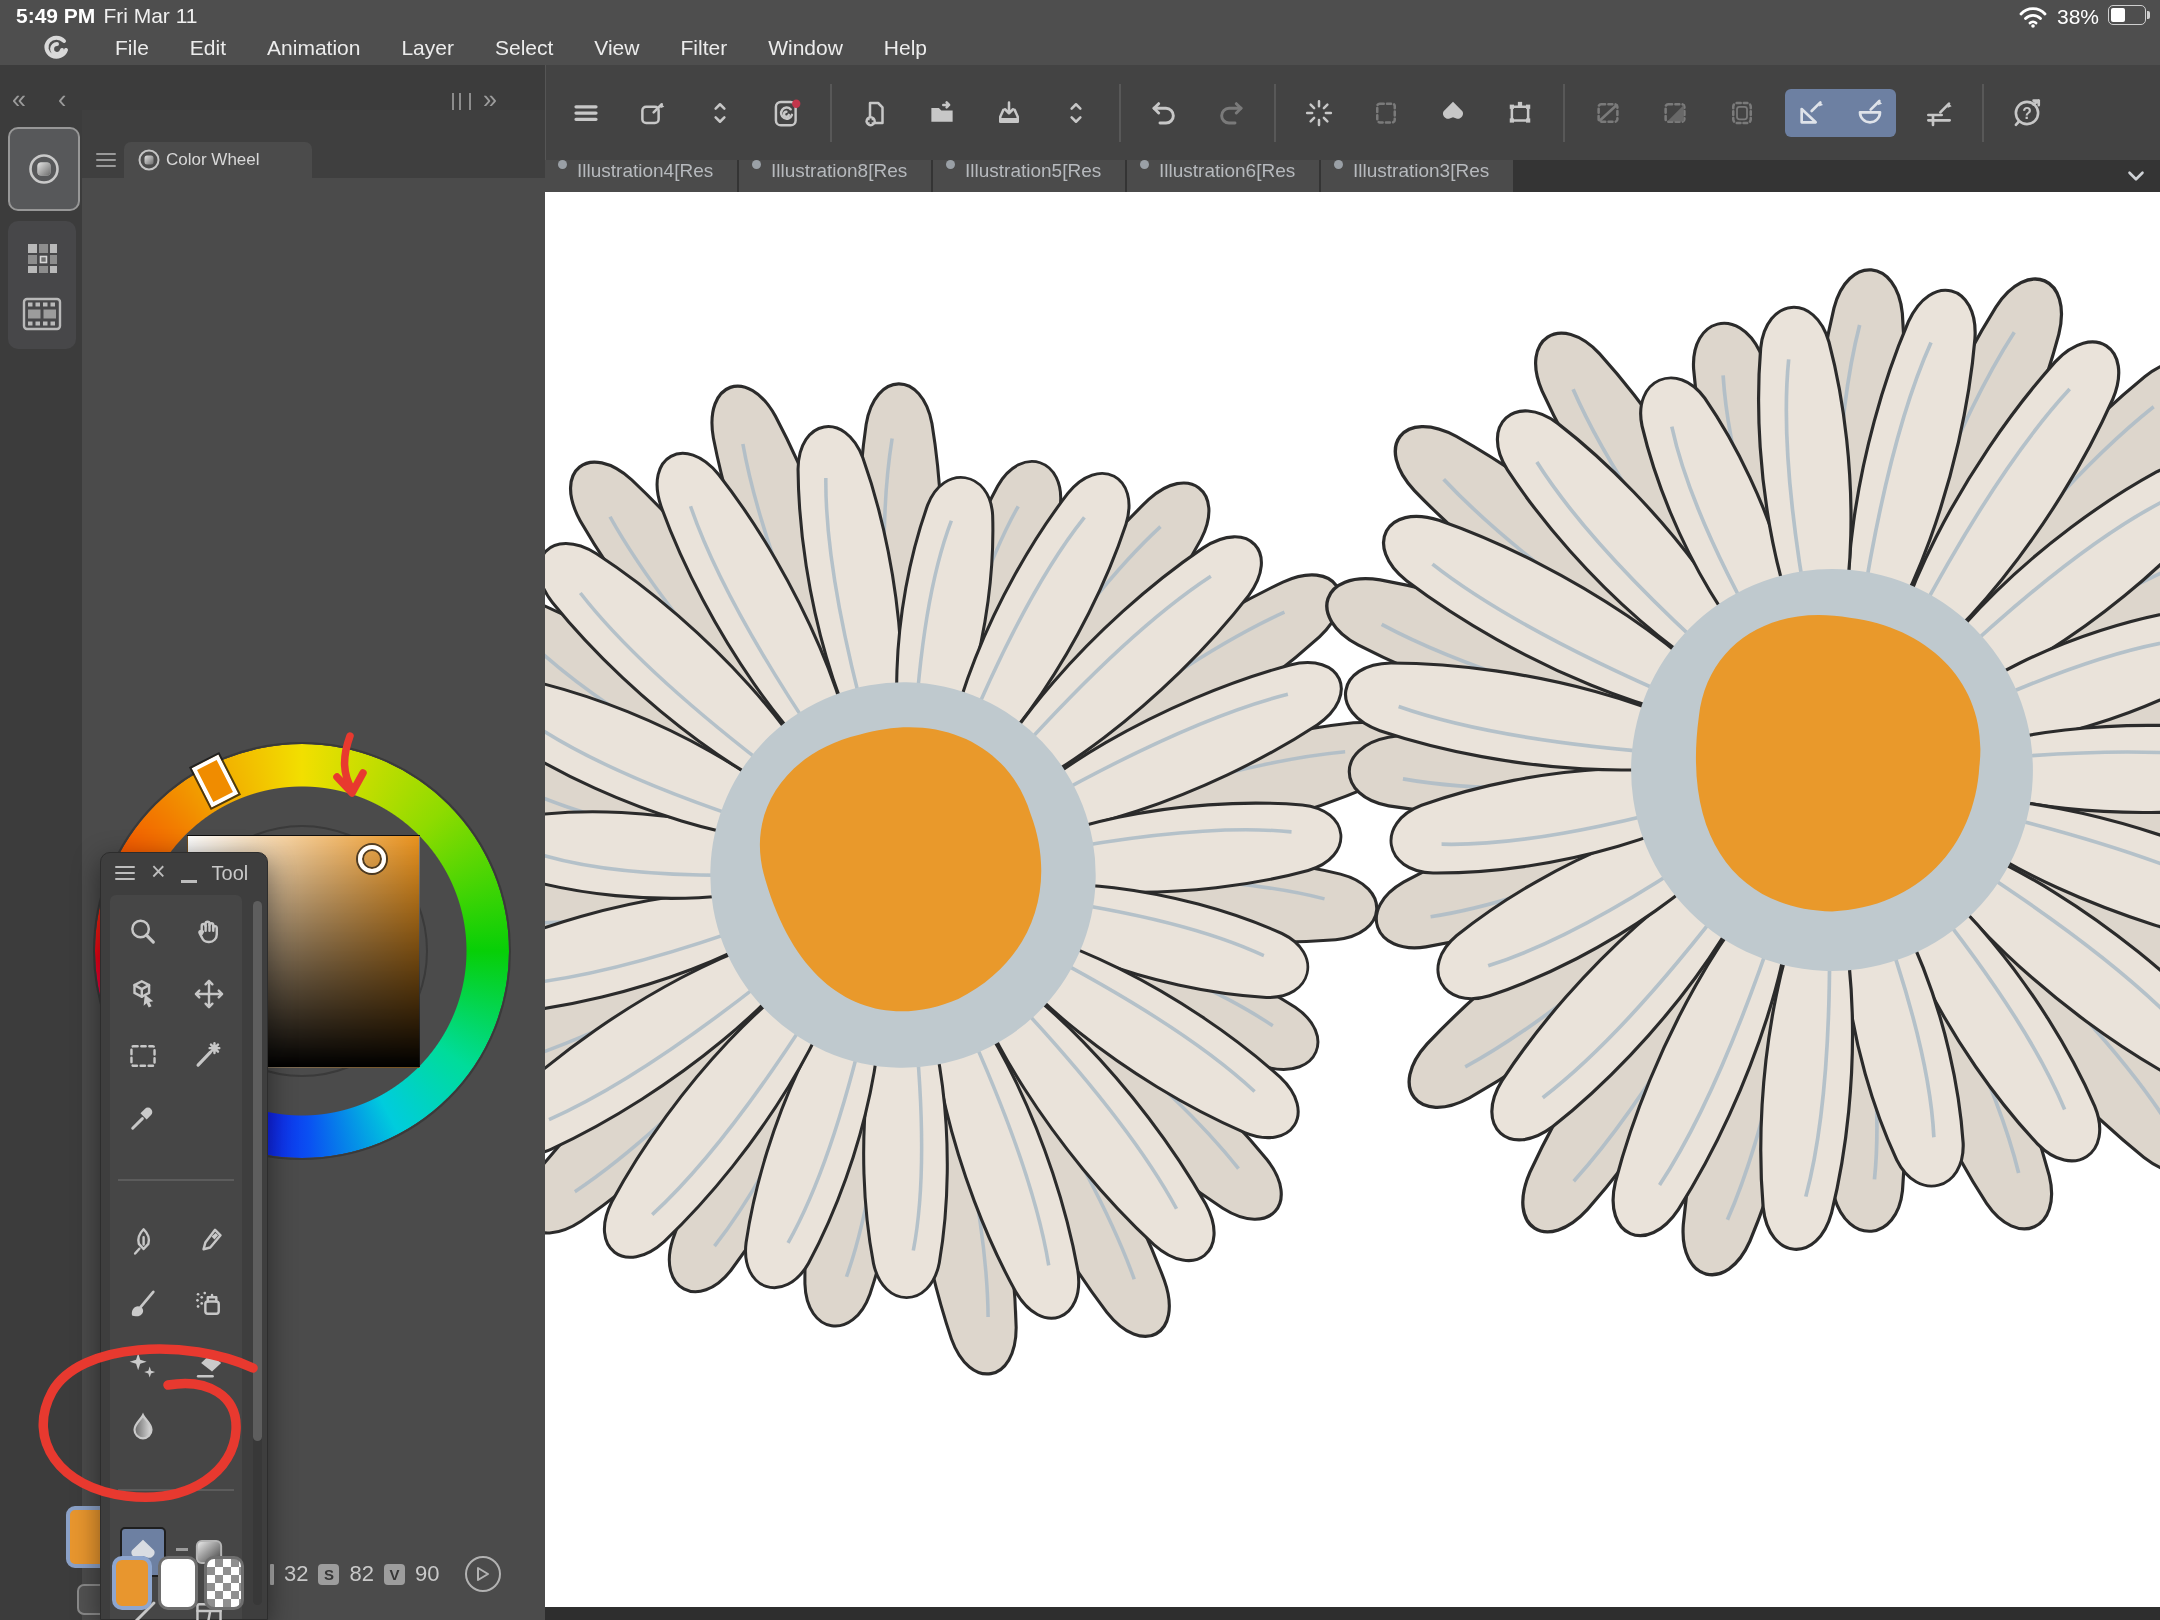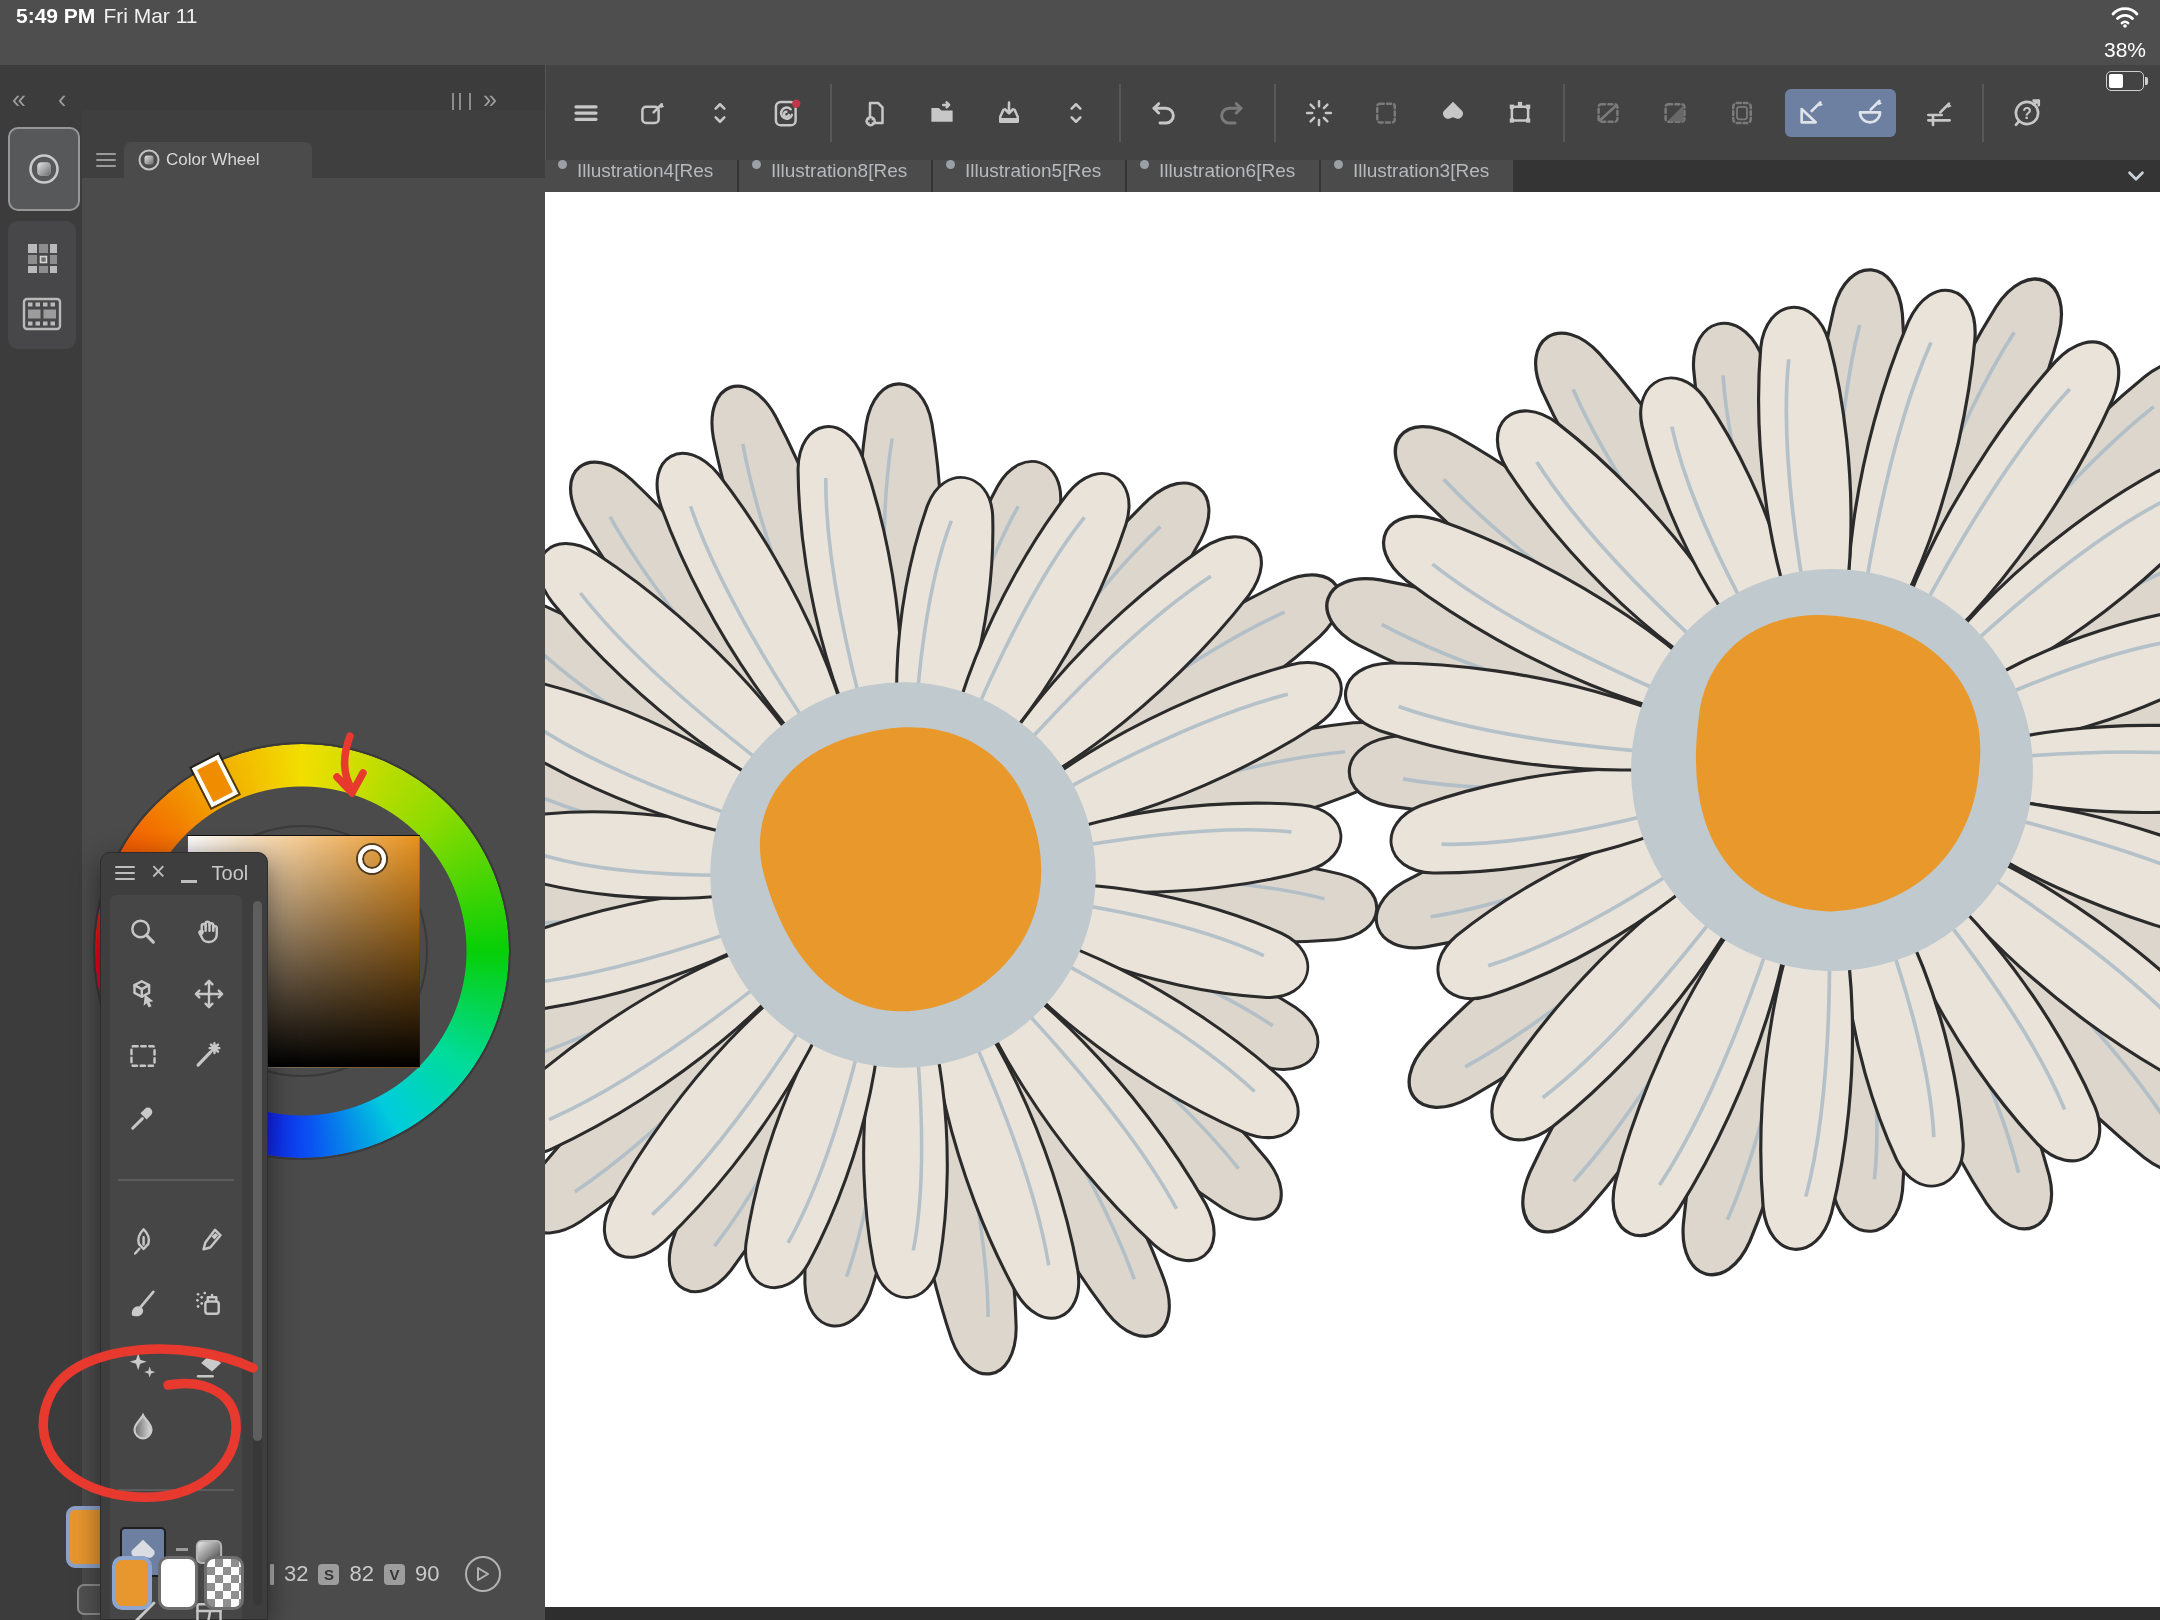--- a/index.html
+++ b/index.html
@@ -6,21 +6,21 @@
   #app{position:relative;width:2160px;height:1620px;overflow:hidden;background:#3c3c3c;
        font-family:"Liberation Sans",sans-serif;color:#e8e8e8;-webkit-font-smoothing:antialiased;}
   svg{display:block}
   .ic{stroke:#c7c7c7;fill:none;stroke-width:2;stroke-linecap:round;stroke-linejoin:round;}
 
   
   .top-chrome{position:absolute;left:0;top:0;width:100%;height:65px;background:#4e4e4e;z-index:4;}
   .status-left{position:absolute;left:16px;top:4px;display:flex;gap:8px;align-items:baseline;}
   .status-time{font-size:21px;font-weight:bold;color:#fff;}
   .status-date{font-size:21px;color:#f0f0f0;}
-  .status-right{position:absolute;right:14px;top:5px;display:flex;gap:9px;align-items:center;flex-direction:column;}
+  .status-right{position:absolute;right:14px;top:5px;display:flex;gap:9px;align-items:flex-start;}
   .battery-pct{font-size:21px;color:#fff;}
   .battery{position:relative;width:36px;height:18px;border:1.5px solid #cfcfcf;border-radius:5px;}
   .battery-fill{position:absolute;left:2px;top:2px;bottom:2px;width:38%;background:#fff;border-radius:2px;}
   .battery-nub{position:absolute;right:-5px;top:5px;width:3px;height:8px;background:#cfcfcf;border-radius:0 2px 2px 0;}
   .menurow{position:absolute;left:40px;top:30px;height:35px;display:flex;gap:41px;align-items:center;}
   .menu-item{font-size:21px;color:#ececec;}
 
   
   .left-col{position:absolute;left:0;top:65px;width:545px;bottom:0;background:#3c3c3c;z-index:2;}
   .nav-ch{position:absolute;top:22px;font-size:25px;color:#9b9b9b;line-height:1;}
@@ -135,20 +135,35 @@
         <path class="ic" style="stroke:#fff;stroke-width:2.8" d="M7.5 13.5 A10.5 10.5 0 0 1 22.5 13.5"></path>
         <path class="ic" style="stroke:#fff;stroke-width:2.8" d="M12 18 A4.5 4.5 0 0 1 18 18"></path>
         <circle cx="15" cy="21" r="1.8" fill="#fff"></circle>
       </svg>
       <span class="battery-pct">38%</span>
       <div class="battery">
         <div class="battery-fill"></div>
           <div class="battery-nub"></div>
       </div>
     </div>
+    <div class="menurow">
+      <svg width="34" height="34" viewBox="0 0 34 34">
+        <path d="M24 10 A10 9.5 0 1 0 26 19" fill="none" stroke="#d9d9d9" stroke-width="4" stroke-linecap="round"></path>
+        <path d="M17 13 a5 5 0 1 0 5 6" fill="none" stroke="#d9d9d9" stroke-width="4" stroke-linecap="round"></path>
+      </svg>
+      <span class="menu-item">File</span>
+      <span class="menu-item">Edit</span>
+      <span class="menu-item">Animation</span>
+      <span class="menu-item">Layer</span>
+      <span class="menu-item">Select</span>
+      <span class="menu-item">View</span>
+      <span class="menu-item">Filter</span>
+      <span class="menu-item">Window</span>
+      <span class="menu-item">Help</span>
+    </div>
   </div>
 
   <div class="left-col">
     <span class="nav-ch" style="left:12px">«</span>
     <span class="nav-ch" style="left:58px">‹</span>
     <div class="grip"></div>
     <span class="nav-ch" style="left:483px">»</span>
 
     <div class="rail-sel">
       <svg width="40" height="40" viewBox="0 0 40 40">

